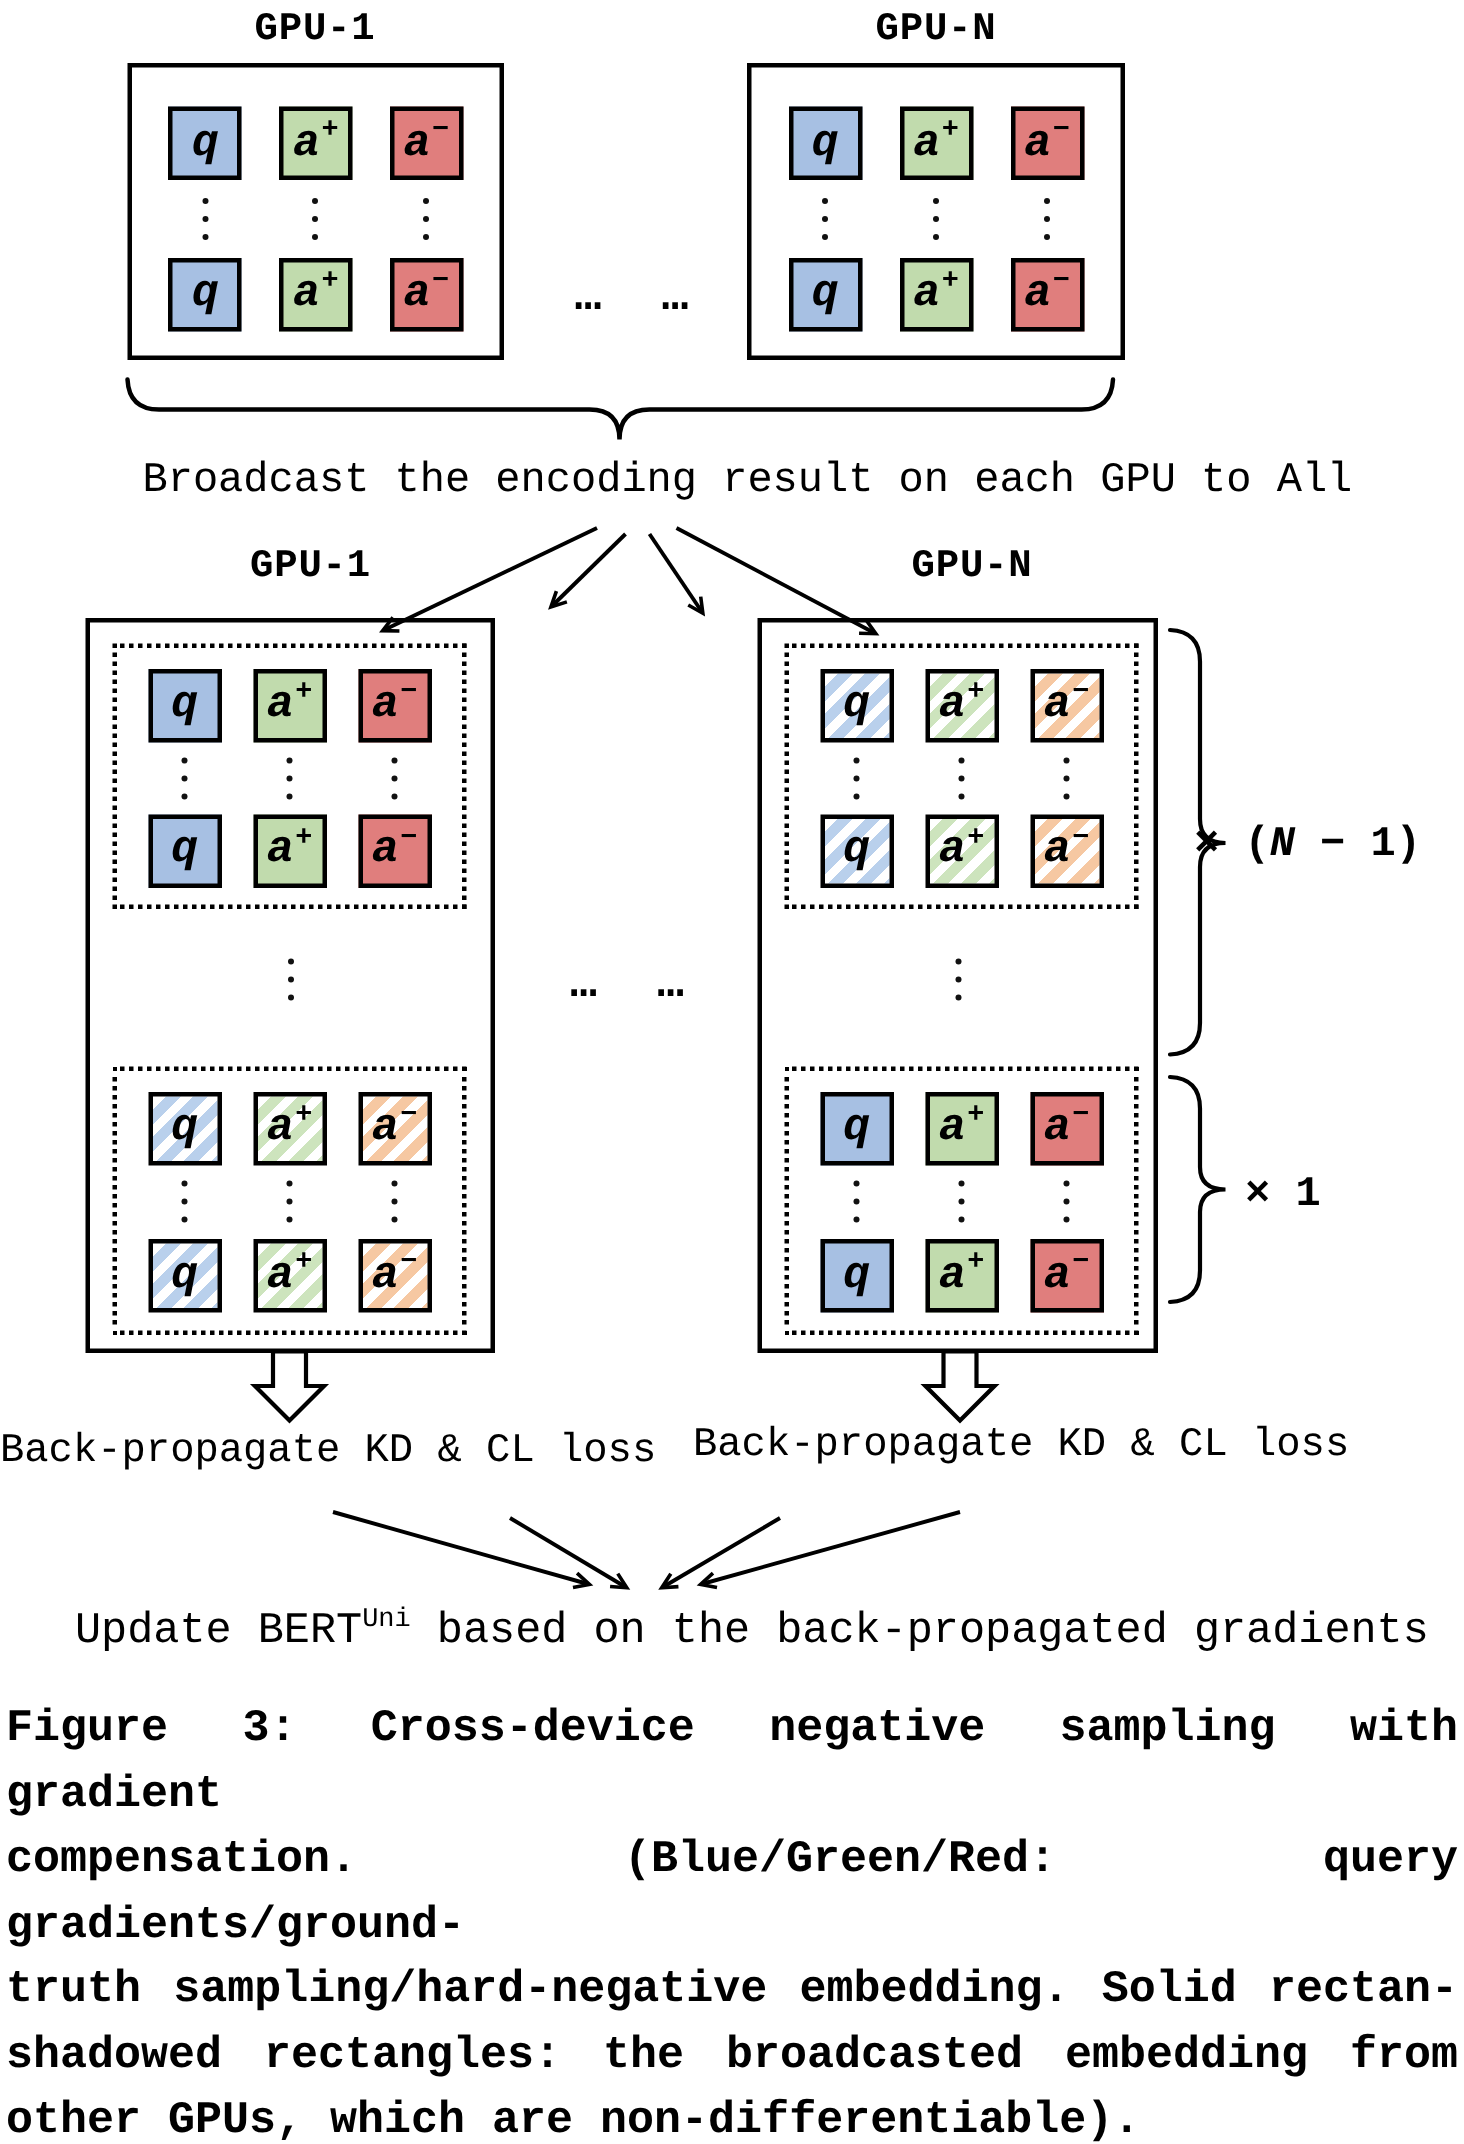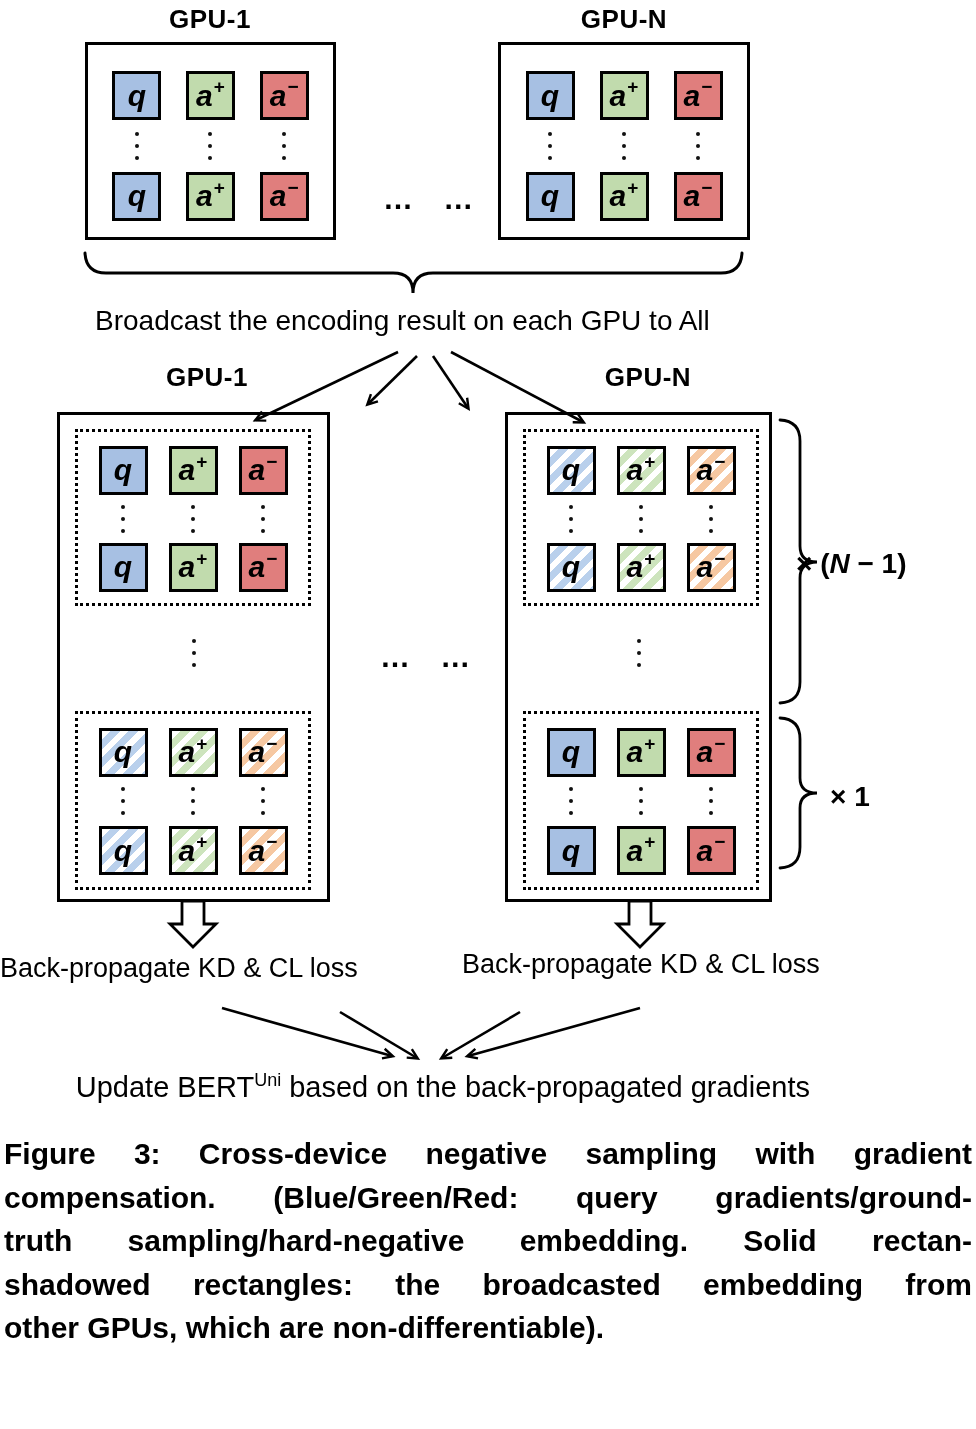--- a/index.html
+++ b/index.html
@@ -1,17 +1,17 @@
 <!DOCTYPE html>
 <html style="--query-solid: #a7c0e3; --positive-solid: #c1dbad; --negative-solid: #e07e7d; --query-hatch: #b9d0ec; --positive-hatch: #cde4bd; --negative-hatch: #f6c8a2; --line: #000000;"><head>
 <meta charset="utf-8">
 <style>
   html,body{margin:0;padding:0;background:#fff;}
   .stage{position:relative;width:976px;height:1429px;background:#fff;overflow:hidden;
-         font-family:Liberation Sans, sans-serif;color:#000;}
+         font-family:Liberation Mono, monospace;color:#000;}
   .abs{position:absolute;}
 
   
   .gpu-label{font-weight:700;font-size:26px;text-align:center;letter-spacing:.5px;}
 
   
   .gpu-box{border:3px solid #000;box-sizing:border-box;background:#fff;}
 
   
   .dotted-box{border:3px dotted #000;box-sizing:border-box;position:absolute;left:15px;width:236px;}

